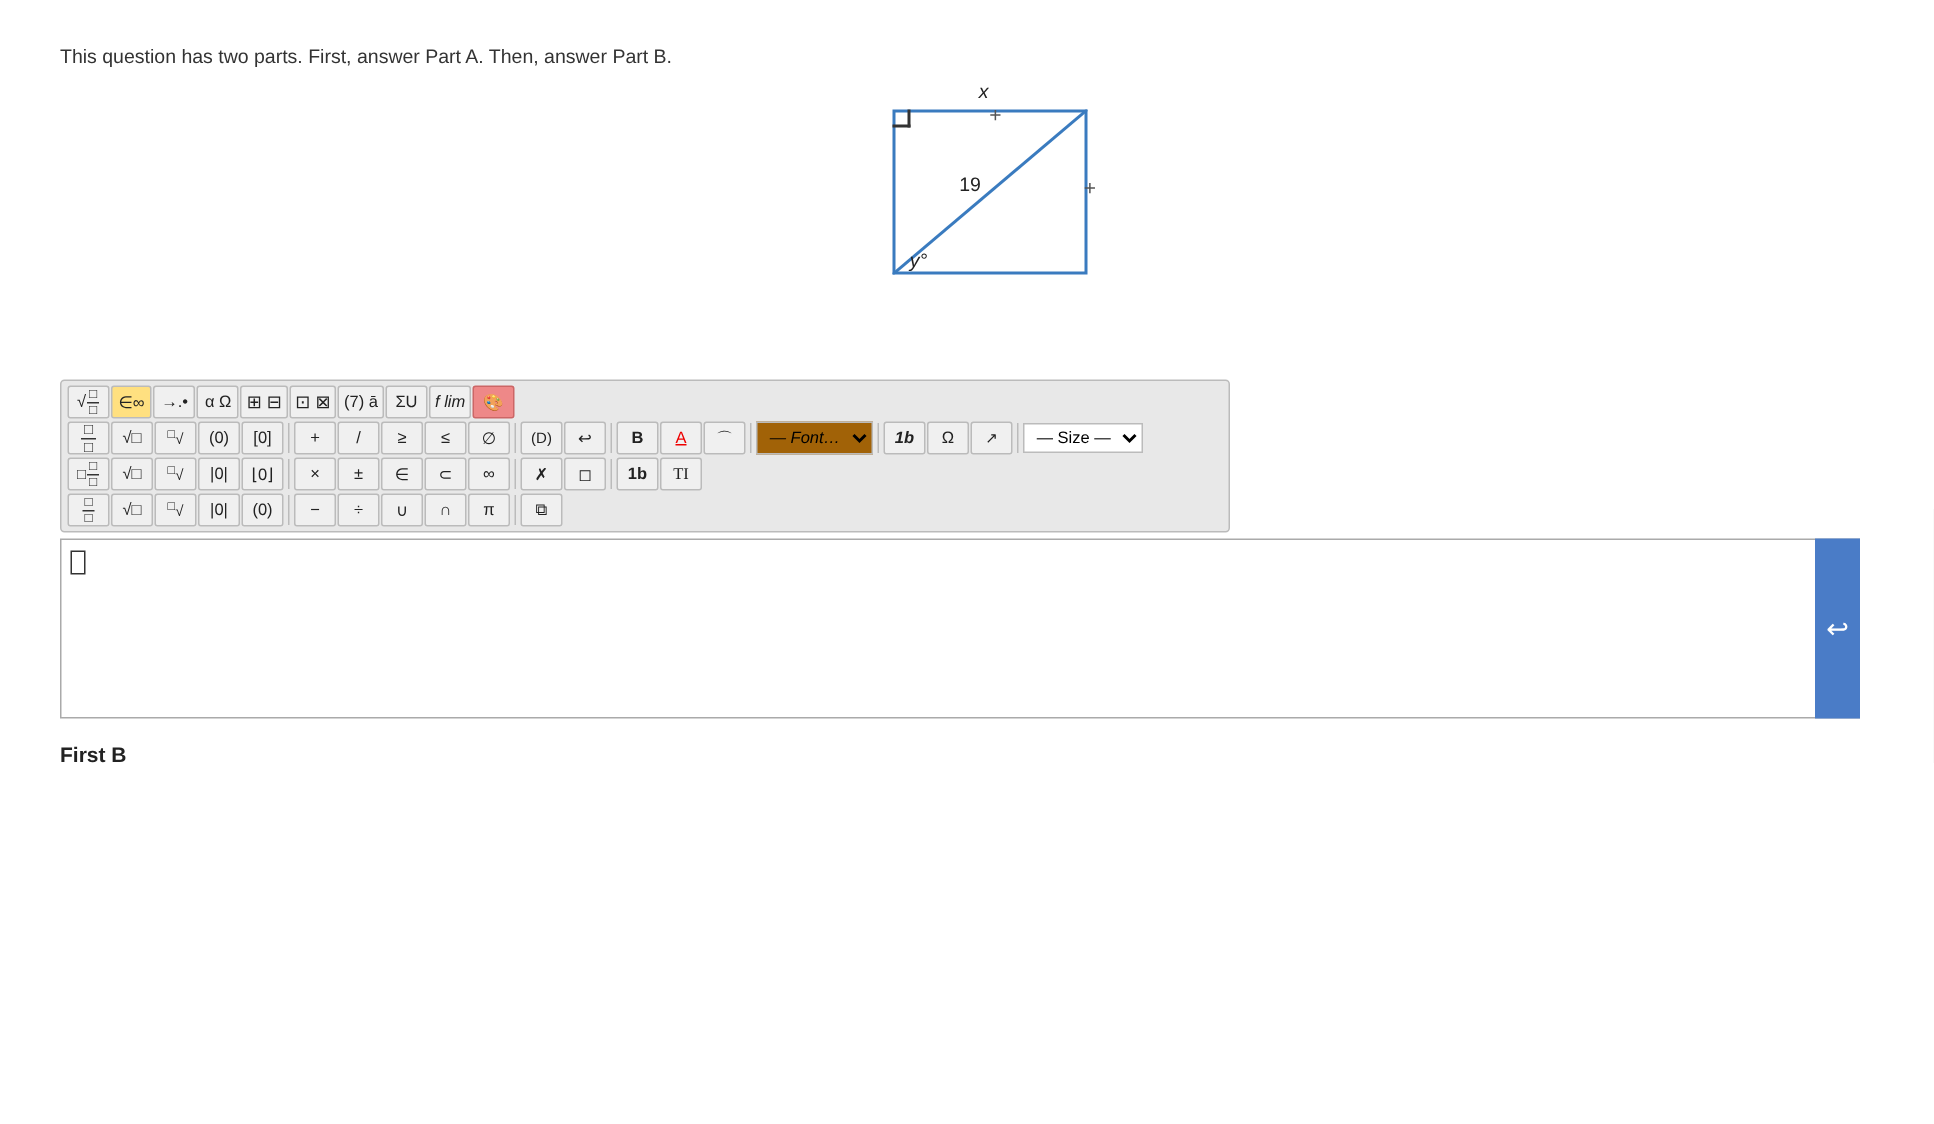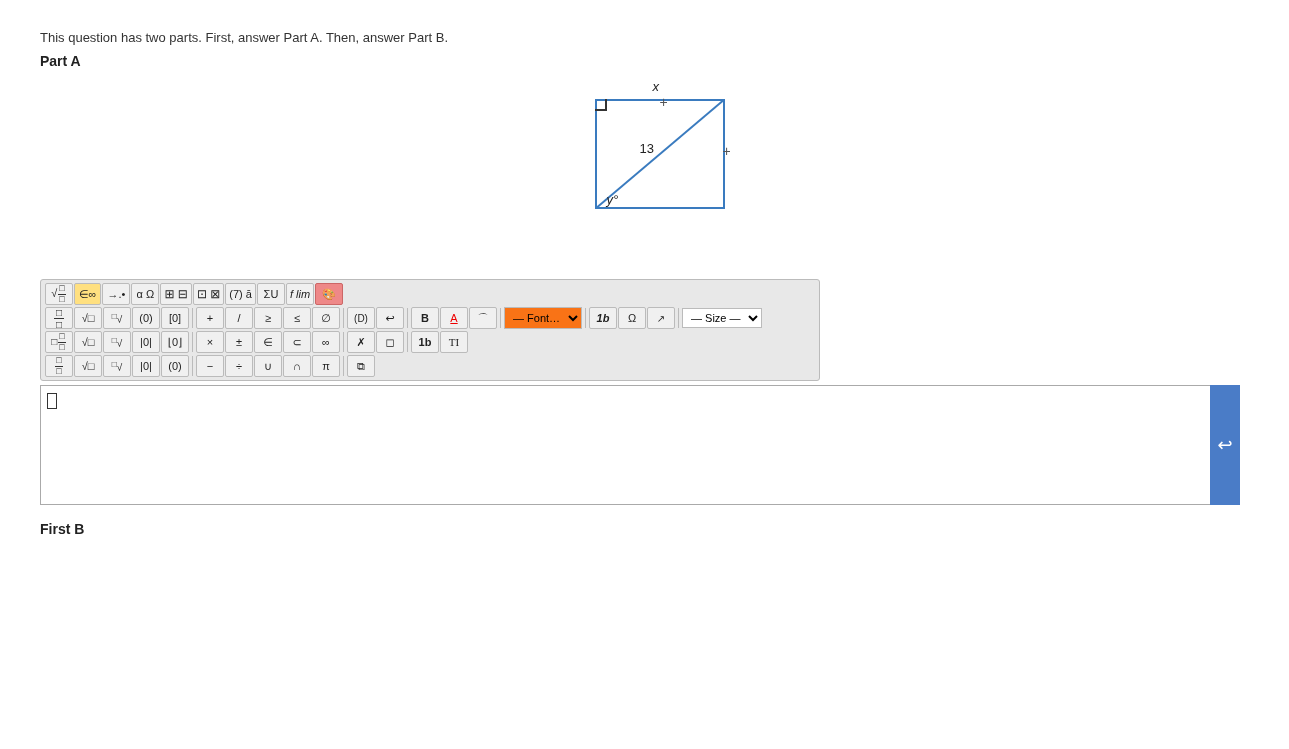--- a/index.html
+++ b/index.html
@@ -101,23 +101,24 @@
     .tb-sep {
       width: 1px;
       height: 20px;
       background: #bbb;
       margin: 0 2px;
     }
     .font-select {
       font-size: 11px;
       height: 22px;
       border: 1px solid #bbb;
-      background: #f97316;
+      background: #a16207;
       padding: 0 4px;
       min-width: 70px;
+      font-style: italic;
     }
     .size-select {
       font-size: 11px;
       height: 20px;
       border: 1px solid #bbb;
       background: #fff;
       padding: 0 4px;
       min-width: 60px;
     }
     
@@ -198,38 +199,37 @@
     }
     .frac-num { border-bottom: 1px solid #333; padding: 0 2px; }
     .frac-den { padding: 0 2px; }
   </style>
 </head>
 <body>
 
 <div class="page">
 
   <div class="intro-text">This question has two parts. First, answer Part A. Then, answer Part B.</div>
-  <div class="part-label">Part A</div>
 
   <div class="diagram-area">
     <div class="diagram-wrapper">
 
       <div class="diagram-label-x">x</div>
 
       <div class="diagram-box"></div>
 
       <div class="diagram-diagonal">
         <svg viewBox="0 0 130 110" xmlns="http://www.w3.org/2000/svg">
           <line x1="0" y1="110" x2="130" y2="0" stroke="#3a7bbf" stroke-width="2"></line>
         </svg>
       </div>
 
       <div style="position:absolute; top:20px; left:10px; width:12px; height:12px; border-right:2px solid #333; border-bottom:2px solid #333;"></div>
 
-      <div class="diagram-label-13">13</div>
+      <div class="diagram-label-13">19</div>
 
       <div style="position:absolute; top:113px; left:22px; font-size:13px; font-style:italic;"><em>y</em>°</div>
 
       <div style="position:absolute; top:15px; left:75px; font-size:14px; color:#555;">+</div>
       <div style="position:absolute; top:64px; left:138px; font-size:14px; color:#555;">+</div>
     </div>
   </div>
 
 
   <div class="toolbar-outer">

